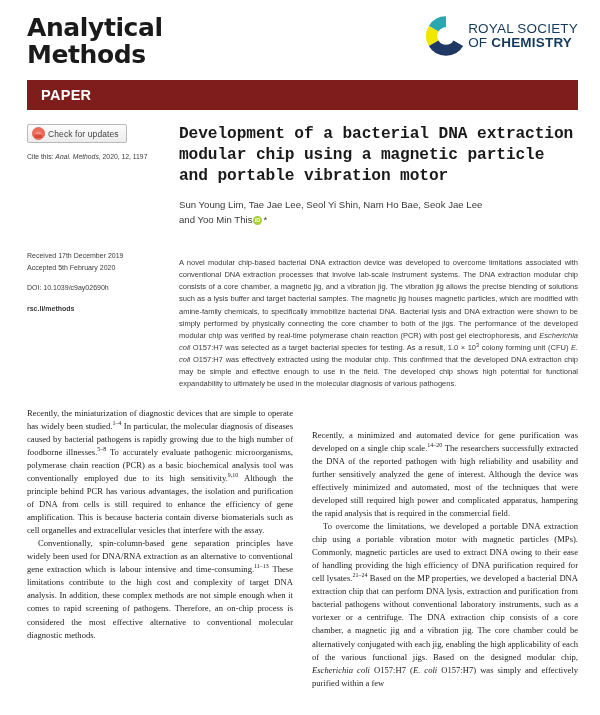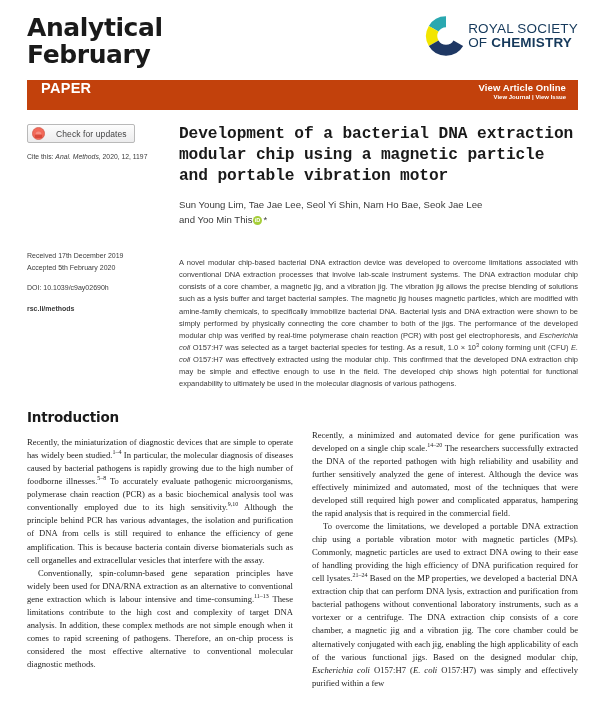--- a/index.html
+++ b/index.html
@@ -64,23 +64,23 @@
     letter-spacing: 0.2px;
     display: block;
   }
   .rsc-logo-text .l2 b { font-weight: 700; margin-top: 12px; }
 
   
   .paper-bar {
     position: relative;
     margin: 2px 22px 0 27px;
     height: 30px;
-    background: #c2410c;
+    background: #7f1d1d;
     display: flex;
-    align-items: flex-start;
+    align-items: center;
     padding-left: 14px;
     box-sizing: border-box;
   }
   .paper-label {
     color: #ffffff;
     font-size: 14.5px;
     font-weight: 700;
     letter-spacing: 0.3px;
   }
   .view-online {
@@ -113,21 +113,21 @@
   }
   .meta-col {
     width: 152px;
     flex: none;
     padding-right: 10px;
     box-sizing: border-box;
   }
   .crossmark {
     display: inline-flex;
     align-items: center;
-    gap: 11px;
+    gap: 3px;
     border: 1px solid #b9b9b9;
     border-radius: 2px;
     background: linear-gradient(#fdfdfd, #ececed);
     padding: 2px 7px 2px 4px;
     margin-bottom: 9px;
   }
   .crossmark-icon { width: 13px; height: 13px; flex: none; }
   .crossmark-label {
     font-size: 8.5px;
     color: #444;
@@ -223,43 +223,39 @@
   .spacer-heading { height: 22px; }
 </style>
 </head>
 <body>
 
 <div class="page">
 
   <div class="masthead">
     <h1 class="journal-title">
       <span>Analytical</span>
-      <span>February</span>
+      <span>Methods</span>
     </h1>
 
     <div class="rsc-logo">
       <svg class="rsc-logo-mark" viewBox="0 0 100 100">
         <path d="M50 5 A45 45 0 0 0 11 27 L33 40 A20 20 0 0 1 50 30 Z" fill="#2aa8b0"></path>
         <path d="M11 27 A45 45 0 0 0 11 73 L33 60 A20 20 0 0 1 33 40 Z" fill="#f2e500"></path>
         <path d="M11 73 A45 45 0 0 0 50 95 L50 70 A20 20 0 0 1 33 60 Z" fill="#1f3864"></path>
         <path d="M50 95 A45 45 0 0 0 89 73 L67 60 A20 20 0 0 1 50 70 Z" fill="#1f3864"></path>
       </svg>
       <div class="rsc-logo-text">
         <span class="l1">ROYAL SOCIETY</span>
         <span class="l2"><span>OF </span><b>CHEMISTRY</b></span>
       </div>
     </div>
   </div>
 
   <div class="paper-bar">
     <div class="paper-label">PAPER</div>
-    <div class="view-online">
-      <span class="vo-main">View Article Online</span>
-      <span class="vo-sub"><span>View Journal</span><span> | </span><span>View Issue</span></span>
-    </div>
   </div>
 
   <div class="article-head">
 
     <div class="meta-col">
       <div class="crossmark">
         <svg class="crossmark-icon" viewBox="0 0 32 32">
           <circle cx="16" cy="16" r="15" fill="#f26a5a"></circle>
           <circle cx="16" cy="16" r="15" fill="none" stroke="#c94a3c" stroke-width="1.5"></circle>
           <path d="M7 19 h18 v6 a2 2 0 0 1 -2 2 h-14 a2 2 0 0 1 -2 -2 z" fill="#d94a3b"></path>
@@ -289,21 +285,20 @@
             </svg><span class="corr-star">*</span></div>
       </div>
 
       <p class="abstract"><span>A novel modular chip-based bacterial DNA extraction device was developed to overcome limitations associated with conventional DNA extraction processes that involve lab-scale instrument systems. The DNA extraction modular chip consists of a core chamber, a magnetic jig, and a vibration jig. The vibration jig allows the precise blending of solutions such as a lysis buffer and target bacterial samples. The magnetic jig houses magnetic particles, which are modified with amine-family chemicals, to specifically immobilize bacterial DNA. Bacterial lysis and DNA extraction were shown to be simply performed by physically connecting the core chamber to both of the jigs. The performance of the developed modular chip was verified by real-time polymerase chain reaction (PCR) with post gel electrophoresis, and </span><i>Escherichia coli</i><span> O157:H7 was selected as a target bacterial species for testing. As a result, 1.0 × 10</span><sup>3</sup><span> colony forming unit (CFU) </span><i>E. coli</i><span> O157:H7 was effectively extracted using the modular chip. This confirmed that the developed DNA extraction chip may be simple and effective enough to use in the field. The developed chip shows high potential for functional expandability to ultimately be used in the molecular diagnosis of various pathogens.</span></p>
     </div>
   </div>
 
   <div class="body-cols">
 
     <div class="col">
-      <h3 class="section-heading">Introduction</h3>
 
       <p><span>Recently, the miniaturization of diagnostic devices that are simple to operate has widely been studied.</span><sup>1–4</sup><span> In particular, the molecular diagnosis of diseases caused by bacterial pathogens is rapidly growing due to the high number of foodborne illnesses.</span><sup>5–8</sup><span> To accurately evaluate pathogenic microorganisms, polymerase chain reaction (PCR) as a basic biochemical analysis tool was conventionally employed due to its high sensitivity.</span><sup>9,10</sup><span> Although the principle behind PCR has various advantages, the isolation and purification of DNA from cells is still required to enhance the efficiency of gene amplification. This is because bacteria contain diverse biomaterials such as cell organelles and extracellular vesicles that interfere with the assay.</span></p>
 
       <p class="indent"><span>Conventionally, spin-column-based gene separation principles have widely been used for DNA/RNA extraction as an alternative to conventional gene extraction which is labour intensive and time-consuming.</span><sup>11–13</sup><span> These limitations contribute to the high cost and complexity of target DNA analysis. In addition, these complex methods are not simple enough when it comes to rapid screening of pathogens. Therefore, an on-chip process is considered the most effective alternative to conventional molecular diagnostic methods.</span></p>
     </div>
 
     <div class="col">
       <div class="spacer-heading"></div>
 
       <p><span>Recently, a minimized and automated device for gene purification was developed on a single chip scale.</span><sup>14–20</sup><span> The researchers successfully extracted the DNA of the reported pathogen with high reliability and usability and further sensitively analyzed the gene of interest. Although the device was effectively minimized and automated, most of the techniques that were developed still required high power and complicated apparatus, hampering the rapid analysis that is required in the commercial field.</span></p>

